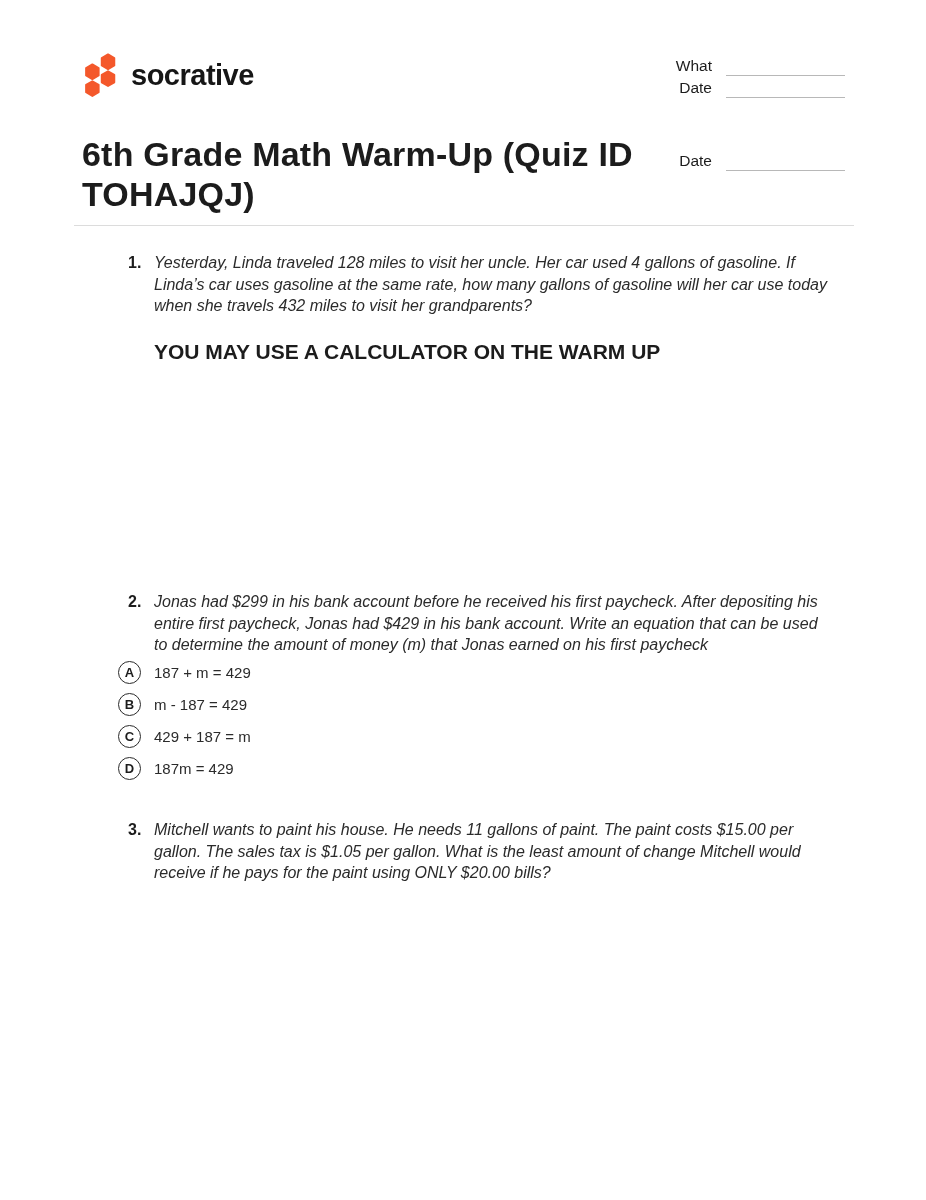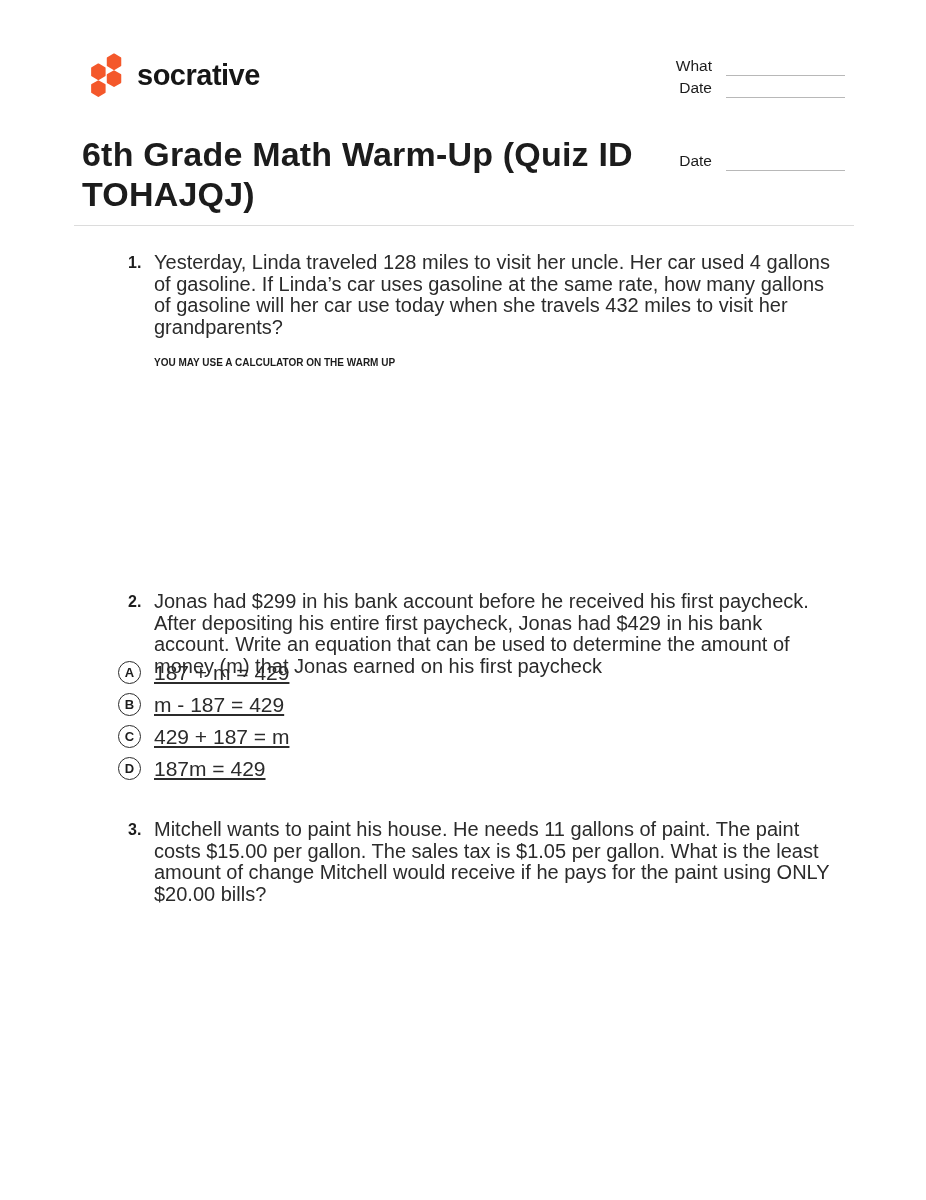--- a/index.html
+++ b/index.html
@@ -15,21 +15,21 @@
   body{font-family:"Liberation Sans","DejaVu Sans",sans-serif;}
   .page{
     position:relative;
     width:926px;height:1200px;
     background:var(--page-bg);
     overflow:hidden;
   }
 
   
   .logo{
-    position:absolute;left:90px;top:52px;
+    position:absolute;left:84px;top:52px;
     display:flex;align-items:center;height:46px;
   }
   .logo-mark{display:block;color:var(--accent-orange);}
   .logo-text{
     margin-left:15px;
     font-size:29px;font-weight:700;letter-spacing:-0.5px;
     color:#161616;
   }
 
   
@@ -72,43 +72,43 @@
   .q1{top:252px;}
   .q2{top:591px;}
   .q3{top:819px;}
   .q-num{
     flex:0 0 26px;
     font-size:16px;font-weight:700;color:var(--text-dark);
     line-height:21.5px;
   }
   .q-body{flex:1;max-width:686px;}
   .q-text{
-    font-size:20px;line-height:21.5px;color:var(--text-body);
+    font-size:16px;line-height:21.5px;color:var(--text-body);font-style:italic;
   }
   .q-note{
-    margin-top:14px;
-    font-size:10px;line-height:21.5px;font-weight:700;
+    margin-top:24px;
+    font-size:21px;line-height:21.5px;font-weight:700;
     color:var(--text-dark);
   }
 
   
   .choices{position:absolute;left:118px;top:661px;}
   .choice{
     display:flex;align-items:center;
     height:23px;margin-bottom:9px;
   }
   .bubble{
     flex:0 0 23px;width:23px;height:23px;
     border:1.5px solid #2b2b2b;border-radius:50%;
     display:flex;align-items:center;justify-content:center;
     font-size:13px;font-weight:700;color:var(--text-dark);
   }
   .choice-text{
     margin-left:13px;
-    font-size:21px;color:var(--text-body);text-decoration:underline;
+    font-size:15px;color:var(--text-body);
   }
 </style>
 </head>
 <body>
 
 <div class="page">
 
   <div class="logo">
     <svg class="logo-mark" width="32" height="45" viewBox="0 0 32 46" aria-hidden="true">
       <g fill="currentColor" stroke="currentColor" stroke-width="2" stroke-linejoin="round">

